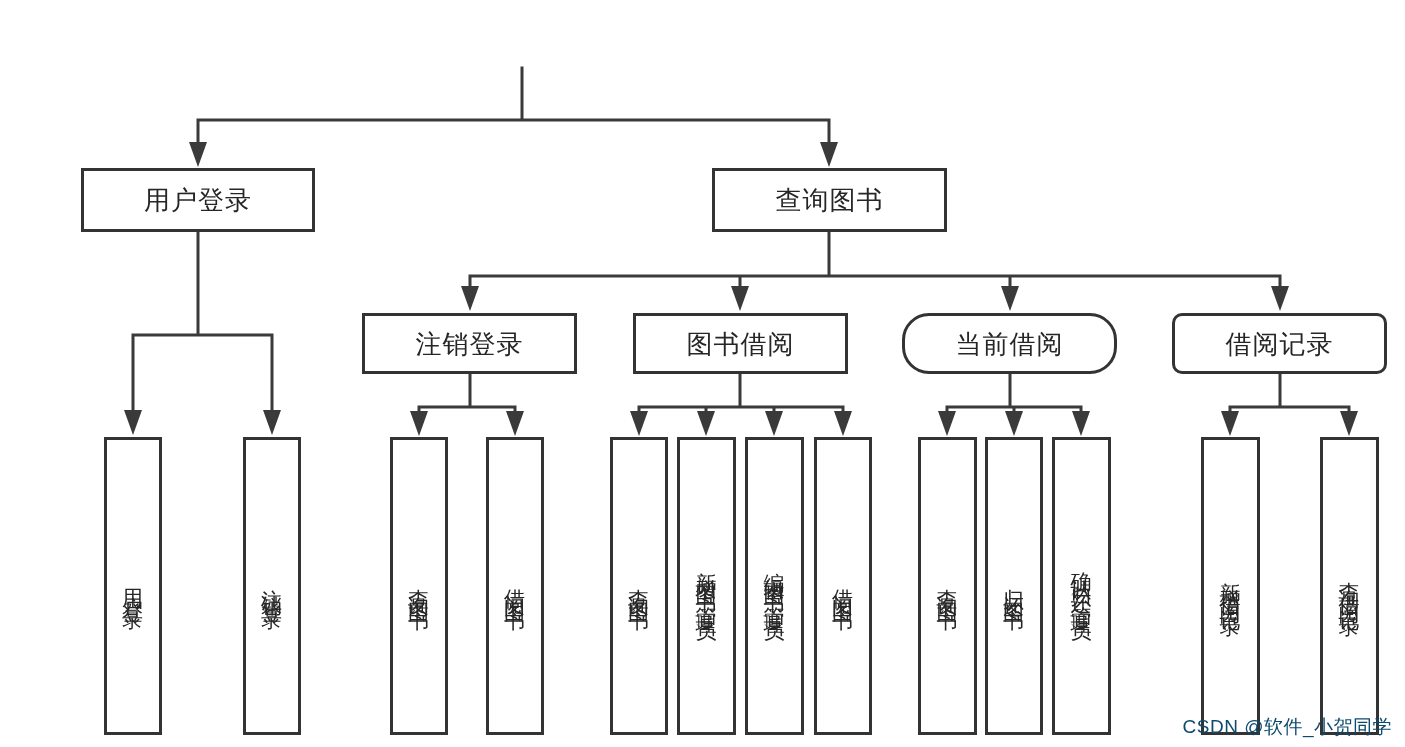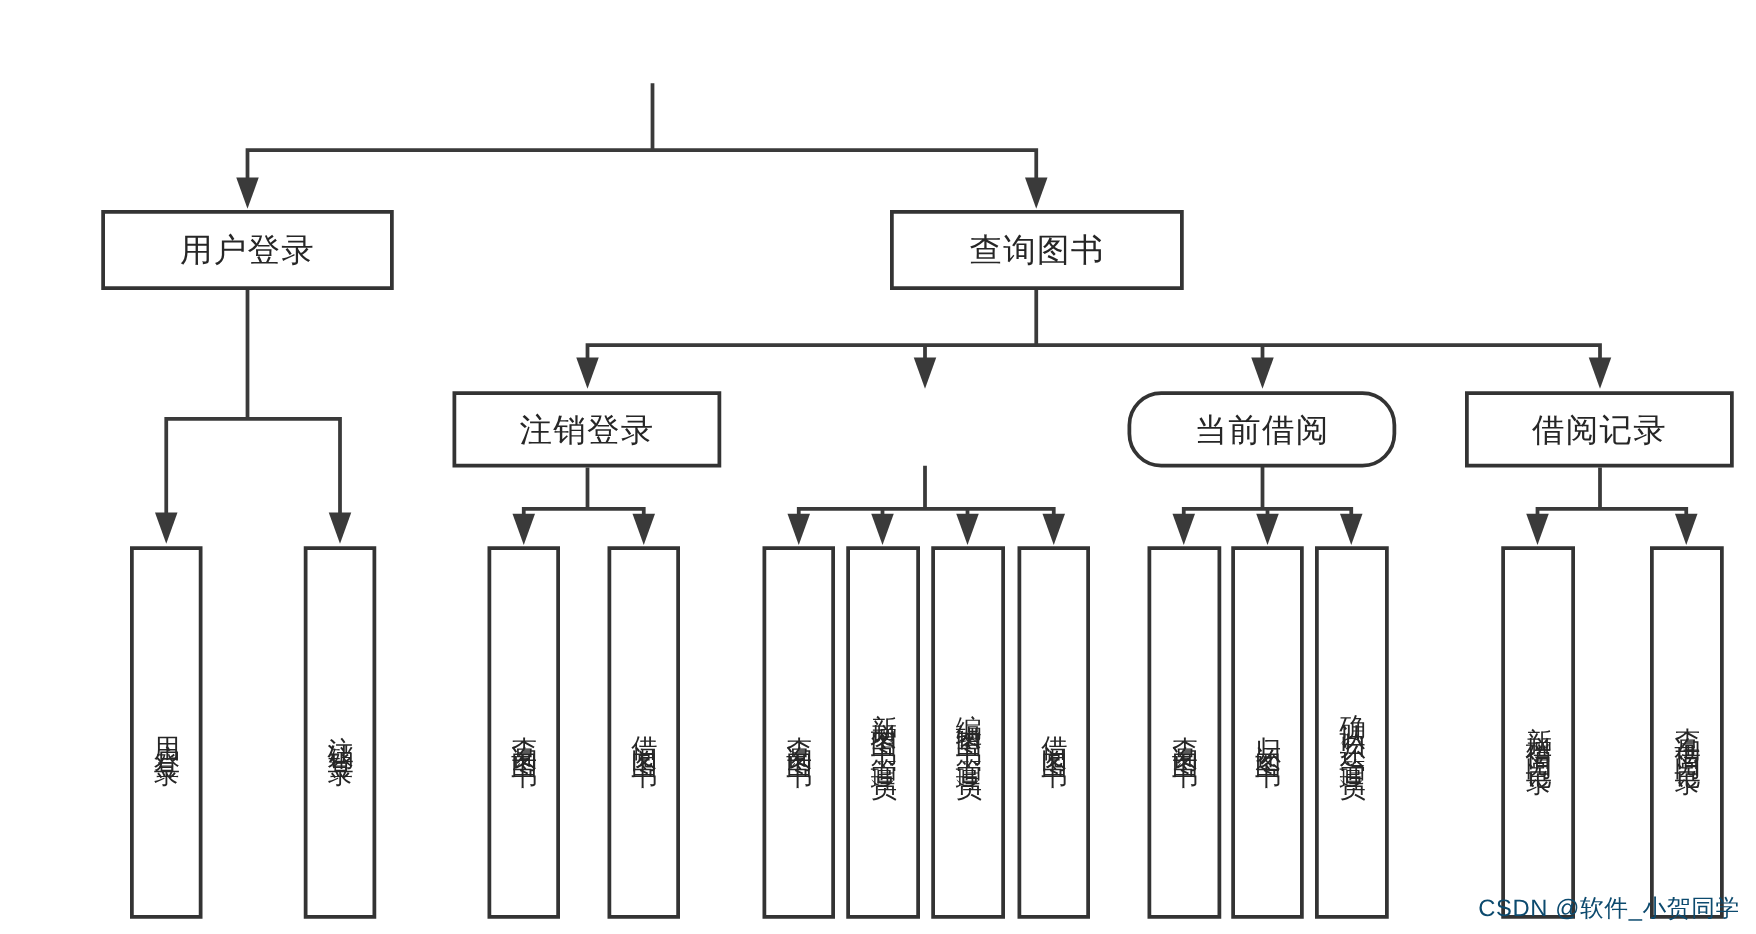--- a/index.html
+++ b/index.html
@@ -98,22 +98,23 @@
       <polygon points="1221,411 1239,411 1230,436"></polygon>
       <polygon points="1340,411 1358,411 1349,436"></polygon>
     </g>
   </svg>
 
 
   <div class="node hbox" style="left:81px; top:168px; width:234px; height:64px;">用户登录</div>
   <div class="node hbox" style="left:712px; top:168px; width:235px; height:64px;">查询图书</div>
 
   <div class="node hbox" style="left:362px; top:313px; width:215px; height:61px;">注销登录</div>
+  <div class="node hbox" style="left:633px; top:313px; width:215px; height:61px;">图书借阅</div>
   <div class="node hbox" style="left:902px; top:313px; width:215px; height:61px;border-radius:27px;">当前借阅</div>
-  <div class="node hbox" style="left:1172px; top:313px; width:215px; height:61px;">借阅记录</div>
+  <div class="node hbox" style="left:1172px; top:313px; width:215px; height:61px;border-radius:10px;">借阅记录</div>
 
   <div class="node vbox" style="left:104px; top:437px; width:58px; height:298px;">用户登录</div>
   <div class="node vbox" style="left:243px; top:437px; width:58px; height:298px;">注销登录</div>
 
   <div class="node vbox" style="left:390px; top:437px; width:58px; height:298px;">查询图书</div>
   <div class="node vbox" style="left:486px; top:437px; width:58px; height:298px;">借阅图书</div>
 
   <div class="node vbox" style="left:610px; top:437px; width:58px; height:298px;">查询图书</div>
   <div class="node vbox" style="left:677px; top:437px; width:59px; height:298px;">新增图书（管理员）</div>
   <div class="node vbox" style="left:745px; top:437px; width:59px; height:298px;">编辑图书（管理员）</div>

